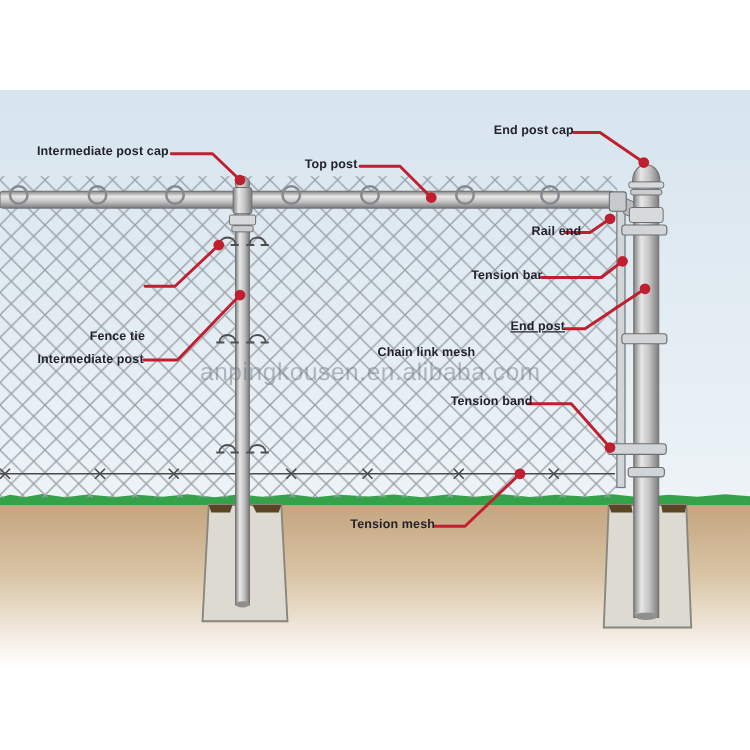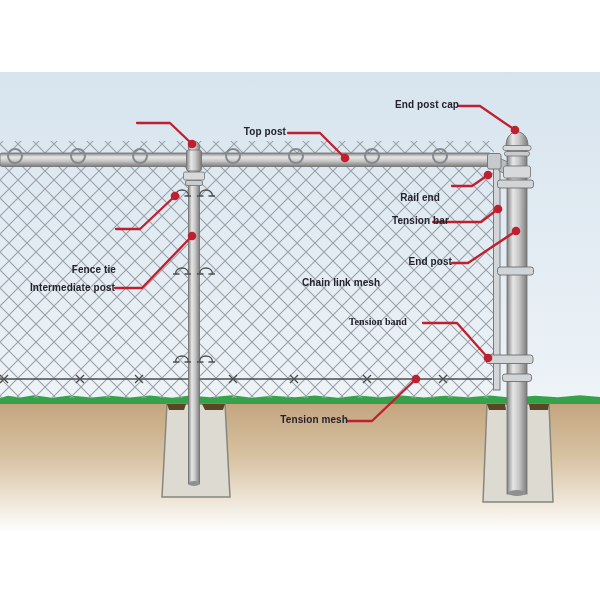--- a/index.html
+++ b/index.html
@@ -9,27 +9,27 @@
   }
   #scene{position:absolute;left:0;top:0;}
   .label{
     position:absolute;white-space:nowrap;
     font-weight:700;font-size:10px;line-height:1.1;color:#23222c;
     letter-spacing:0.1px;
   }
   .l-intermediate-post-cap{right:465px;top:116px;}
   .l-top-rail{right:314px;top:126px;}
   .l-end-post-cap{right:141px;top:99px;}
-  .l-rail-end{right:160px;top:180px;margin-top:12px;}
-  .l-tension-bar{right:151px;top:215px;}
-  .l-end-post{right:148px;top:256px;}
+  .l-rail-end{right:135px;top:180px;}
+  .l-tension-bar{right:166px;top:215px;}
+  .l-end-post{right:148px;top:256px;text-decoration:underline;}
   .l-fence-tie{right:484px;top:223px;margin-top:41px;}
   .l-intermediate-post{right:485px;top:282px;}
   .l-chain-link-mesh{left:302px;top:277px;text-align:right;}
-  .l-tension-band{right:193px;top:316px;font-family:Liberation Serif, serif;}
+  .l-tension-band{right:174px;top:316px;}
   .l-tension-wire{right:252px;top:414px;}
   .watermark{
     position:absolute;left:160px;top:287px;
     font-size:19.5px;font-weight:400;letter-spacing:0.5px;
     color:rgba(100,110,122,0.45);
   }
 </style>
 </head>
 <body>
 
@@ -169,21 +169,23 @@
       <circle cx="488" cy="175" r="4.3"></circle>
       <circle cx="498" cy="209" r="4.3"></circle>
       <circle cx="516" cy="231" r="4.3"></circle>
       <circle cx="175" cy="196" r="4.3"></circle>
       <circle cx="192" cy="236" r="4.3"></circle>
       <circle cx="488" cy="358" r="4.3"></circle>
       <circle cx="416" cy="379" r="4.3"></circle>
     </g>
   </svg>
 
+  <div class="watermark">anpingkousen.en.alibaba.com</div>
 
+  <div class="label l-intermediate-post-cap">Intermediate post cap</div>
   <div class="label l-top-rail">Top post</div>
   <div class="label l-end-post-cap">End post cap</div>
   <div class="label l-rail-end">Rail end</div>
   <div class="label l-tension-bar">Tension bar</div>
   <div class="label l-end-post">End post</div>
   <div class="label l-fence-tie">Fence tie</div>
   <div class="label l-intermediate-post">Intermediate post</div>
   <div class="label l-chain-link-mesh">Chain link mesh</div>
   <div class="label l-tension-band">Tension band</div>
   <div class="label l-tension-wire">Tension mesh</div>

